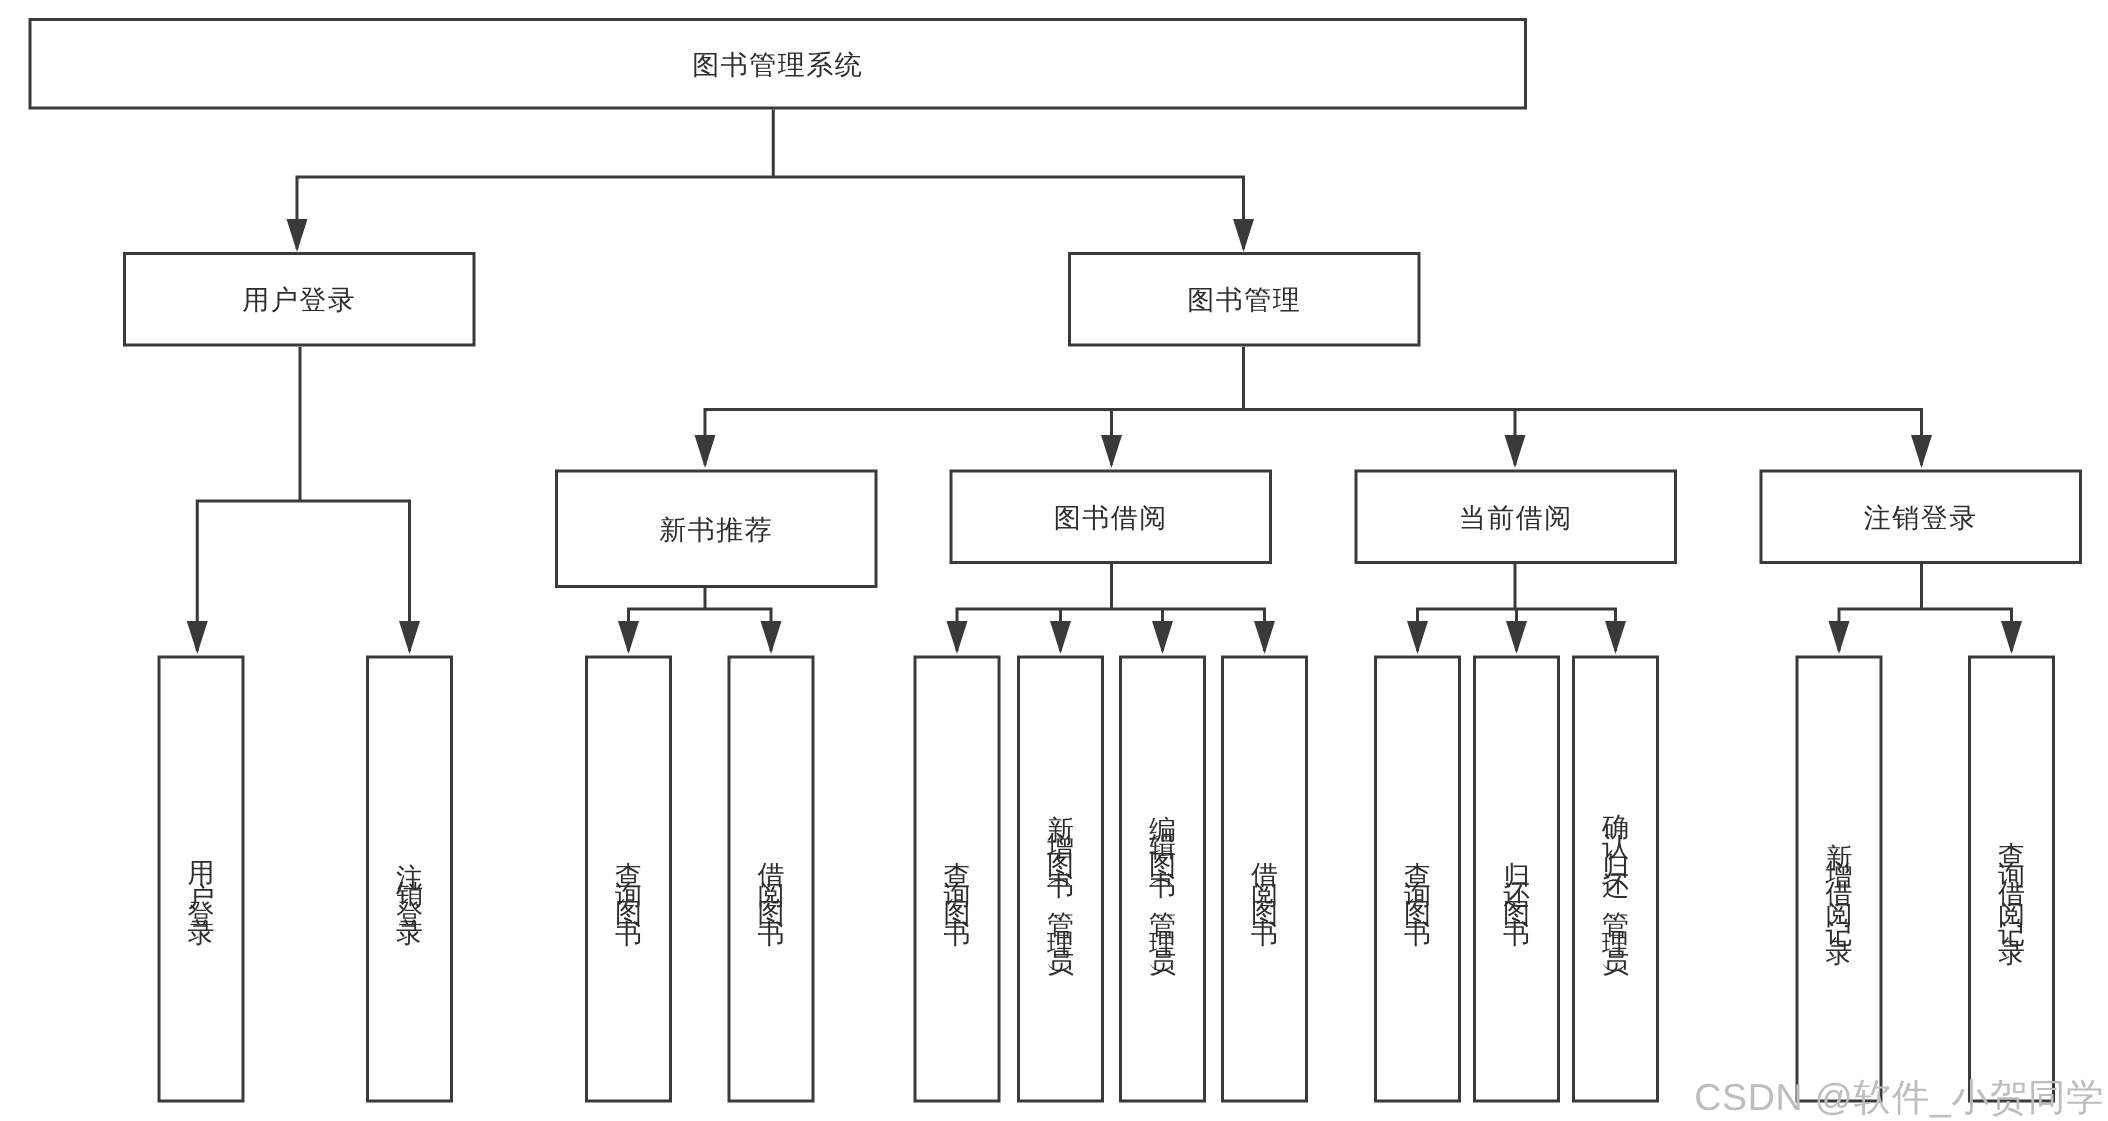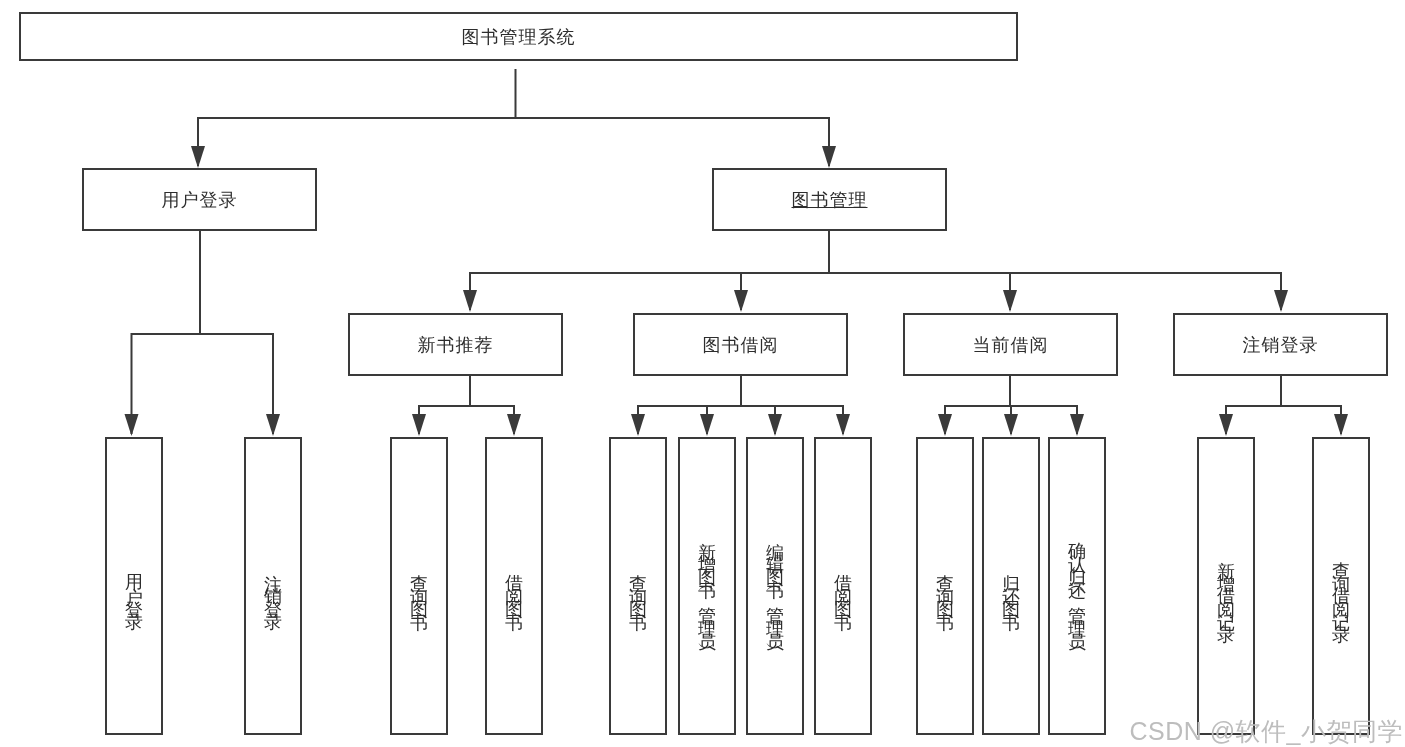--- a/index.html
+++ b/index.html
@@ -70,26 +70,26 @@
       <polygon points="768,414 782,414 775,436"></polygon>
       <polygon points="836,414 850,414 843,436"></polygon>
       <polygon points="938,414 952,414 945,436"></polygon>
       <polygon points="1004,414 1018,414 1011,436"></polygon>
       <polygon points="1070,414 1084,414 1077,436"></polygon>
       <polygon points="1219,414 1233,414 1226,436"></polygon>
       <polygon points="1334,414 1348,414 1341,436"></polygon>
     </g>
   </svg>
 
-  <div class="node" style="left:19px;top:12px;width:999px;height:49px;">图书管理系统</div>
+  <div class="node" style="left:19px;top:12px;width:999px;height:61px;">图书管理系统</div>
 
   <div class="node" style="left:82px;top:168px;width:235px;height:63px;">用户登录</div>
-  <div class="node" style="left:712px;top:168px;width:235px;height:63px;text-decoration:underline;">图书管理</div>
+  <div class="node" style="left:712px;top:168px;width:235px;height:63px;">图书管理</div>
 
-  <div class="node" style="left:348px;top:313px;width:215px;height:63px;text-align:center;">新书推荐</div>
+  <div class="node" style="left:370px;top:313px;width:215px;height:79px;text-align:center;">新书推荐</div>
   <div class="node" style="left:903px;top:313px;width:215px;height:63px;">当前借阅</div>
   <div class="node" style="left:633px;top:313px;width:215px;height:63px;">图书借阅</div>
   <div class="node" style="left:1173px;top:313px;width:215px;height:63px;">注销登录</div>
 
   <div class="node vbox" style="left:105px;top:437px;width:58px;height:298px;">用户登录</div>
   <div class="node vbox" style="left:244px;top:437px;width:58px;height:298px;">注销登录</div>
 
   <div class="node vbox" style="left:390px;top:437px;width:58px;height:298px;">查询图书</div>
   <div class="node vbox" style="left:485px;top:437px;width:58px;height:298px;">借阅图书</div>
 

